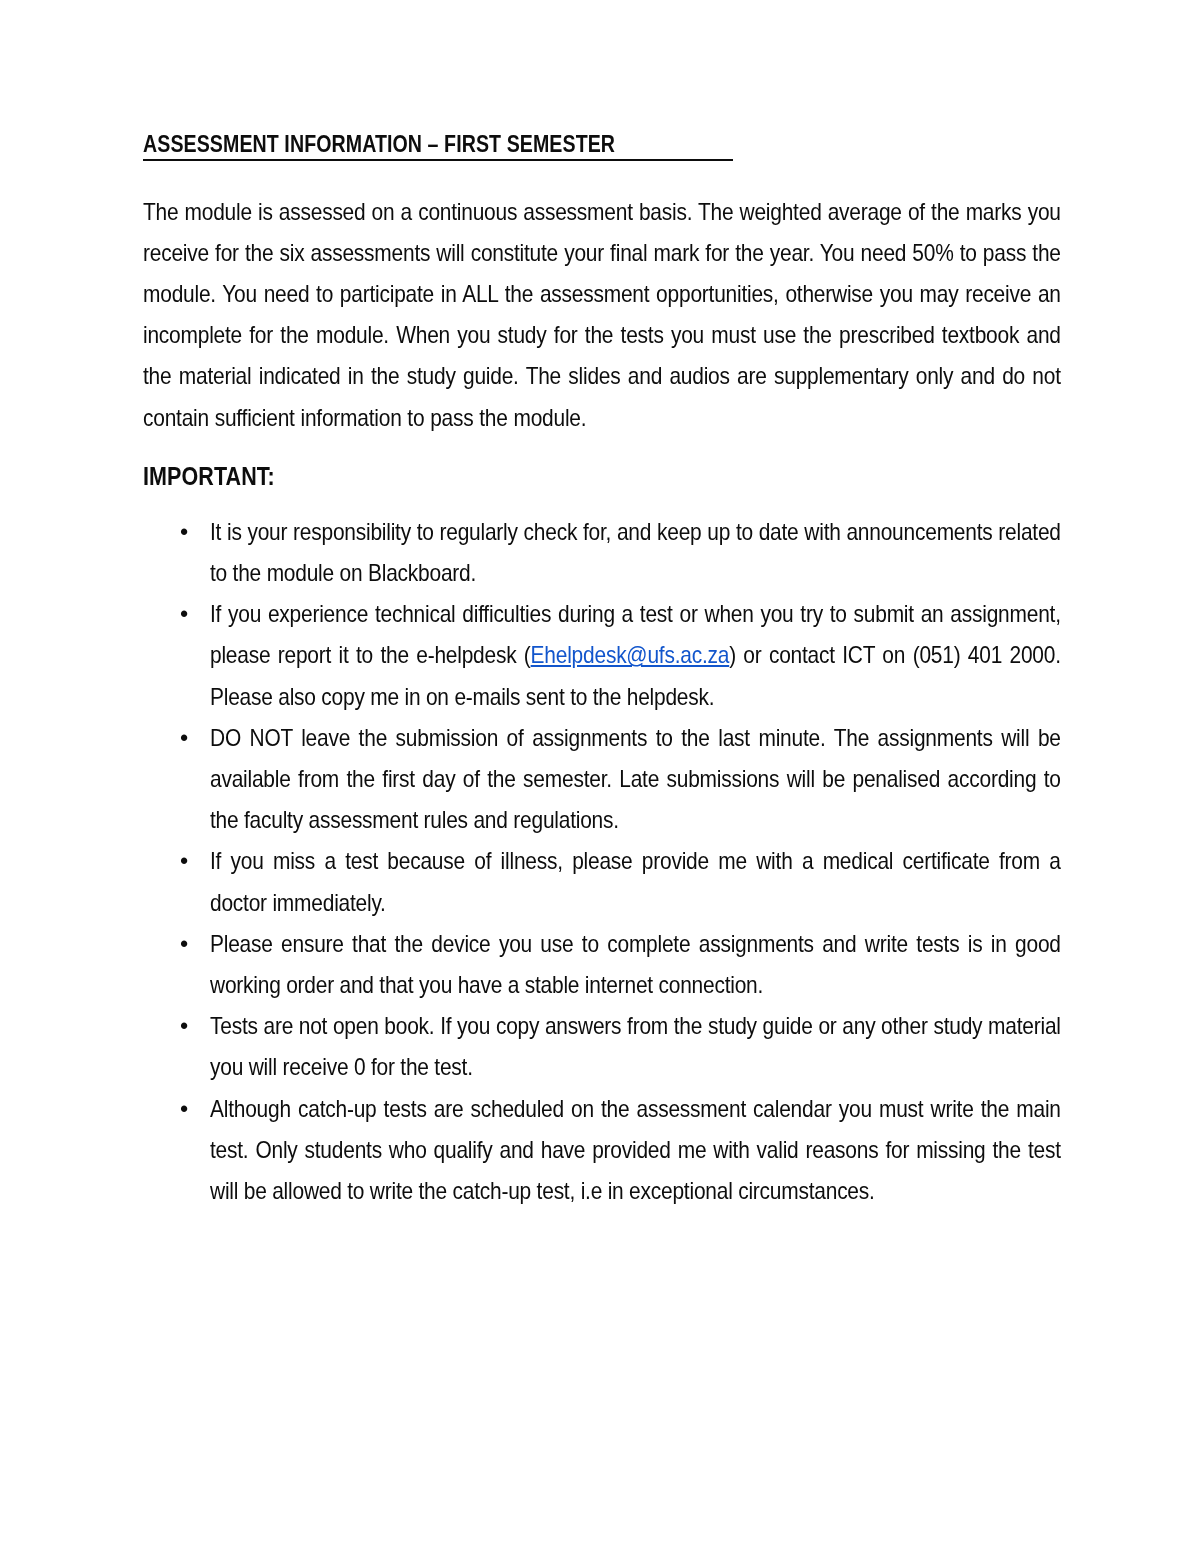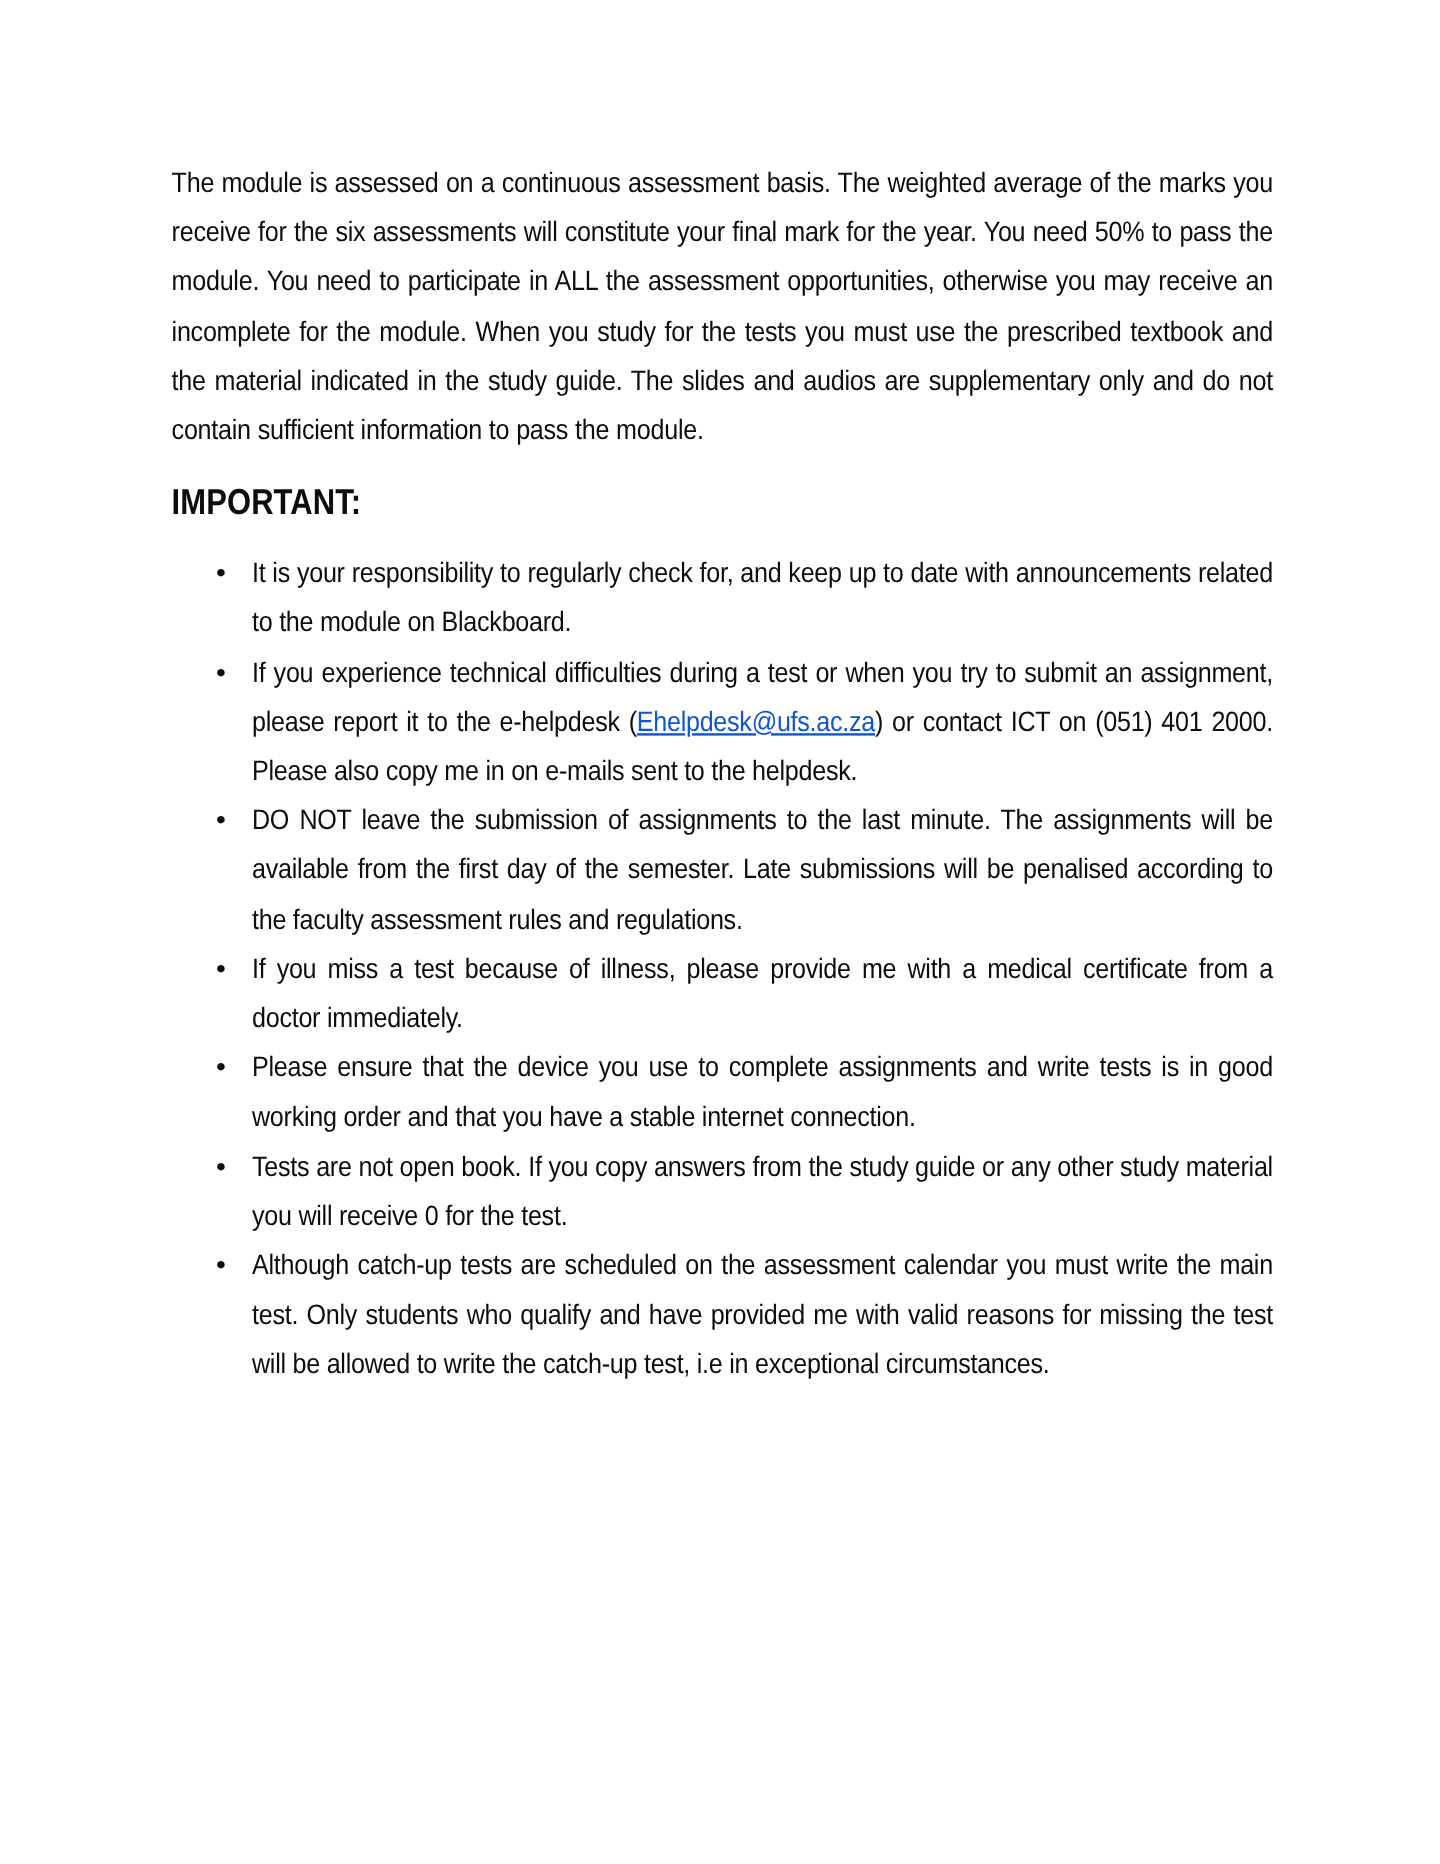--- a/index.html
+++ b/index.html
@@ -47,21 +47,21 @@
   .heading-2 { margin-bottom: 30px; }
 
   .heading-1 .u,
   .heading-2 .u {
     display: inline-block;
     border-bottom: 2.4px solid #0d0d0d;
     padding-bottom: 2px;
   }
 
   .heading-3 {
-    font-size: 30px;
+    font-size: 25px;
     font-weight: bold;
     margin: 0 0 23px 0;
     line-height: 1.0;
     letter-spacing: 0.1px;
   }
   .heading-3 .sq {
     display: inline-block;
     transform: scaleX(0.86);
     transform-origin: left center;
   }
@@ -119,20 +119,21 @@
     text-decoration-thickness: 1.6px;
     text-underline-offset: 2px;
   }
 </style>
 </head>
 <body>
 
 <div class="page">
   <div class="doc-body">
 
+    <h1 class="heading-1"><span class="u"><span class="narrow">ASSESSMENT INFORMATION – FIRST SEMESTER</span></span></h1>
 
 
     <p class="para">The module is assessed on a continuous assessment basis. The weighted average of the marks you receive for the six assessments will constitute your final mark for the year. You need 50% to pass the module. You need to participate in ALL the assessment opportunities, otherwise you may receive an incomplete for the module. When you study for the tests you must use the prescribed textbook and the material indicated in the study guide. The slides and audios are supplementary only and do not contain sufficient information to pass the module.</p>
 
     <h3 class="heading-3"><span class="sq">IMPORTANT:</span></h3>
 
     <ul class="bullets">
 
       <li>
         <span class="bullet-mark">•</span>

